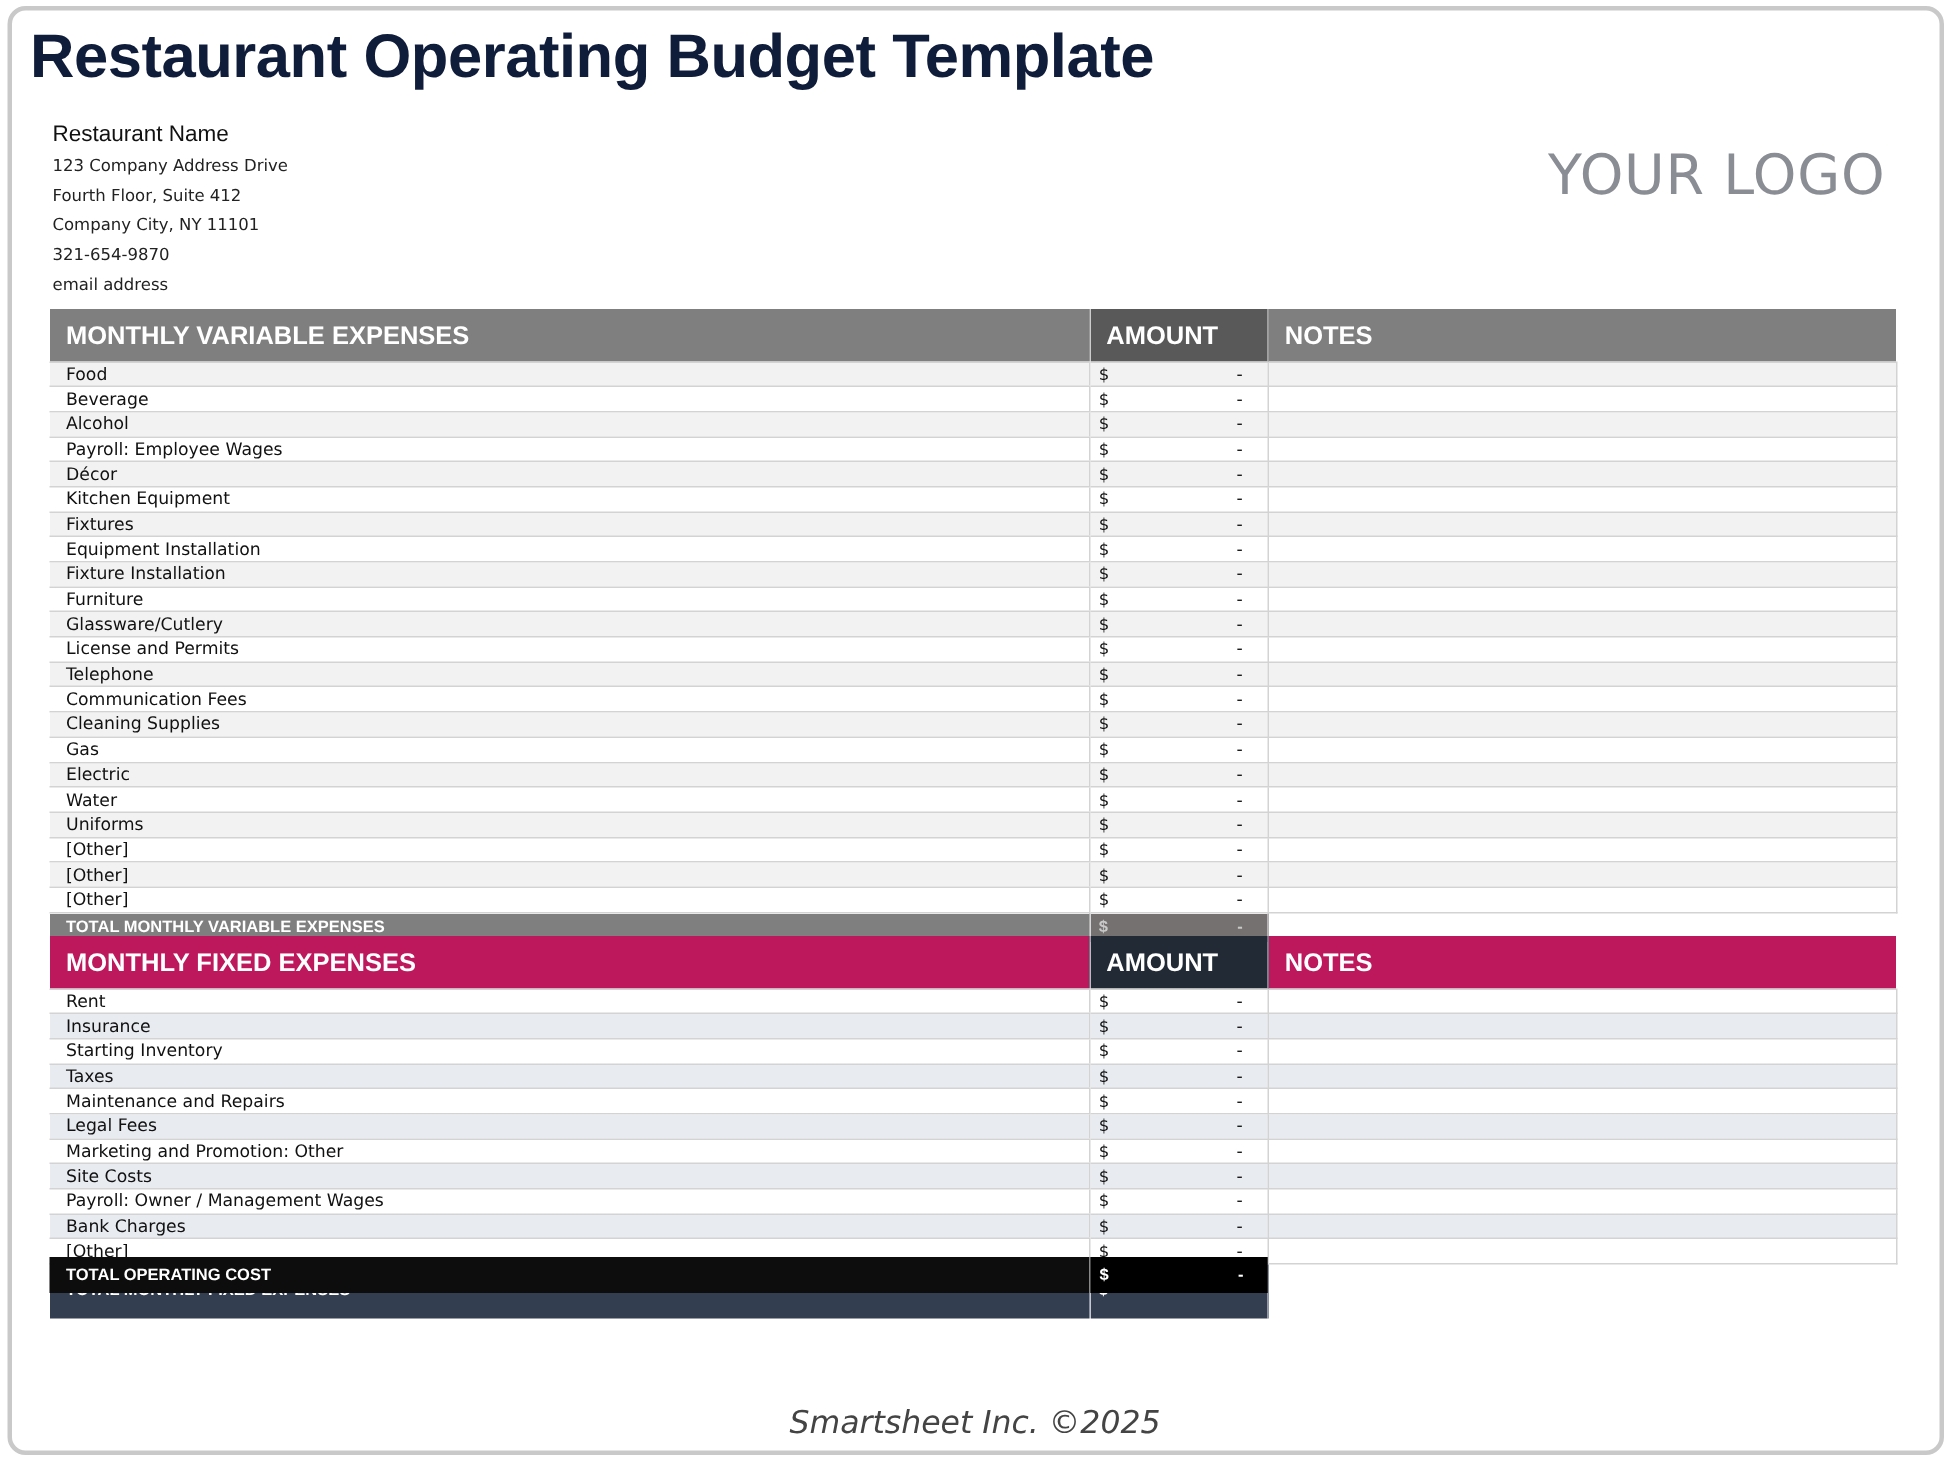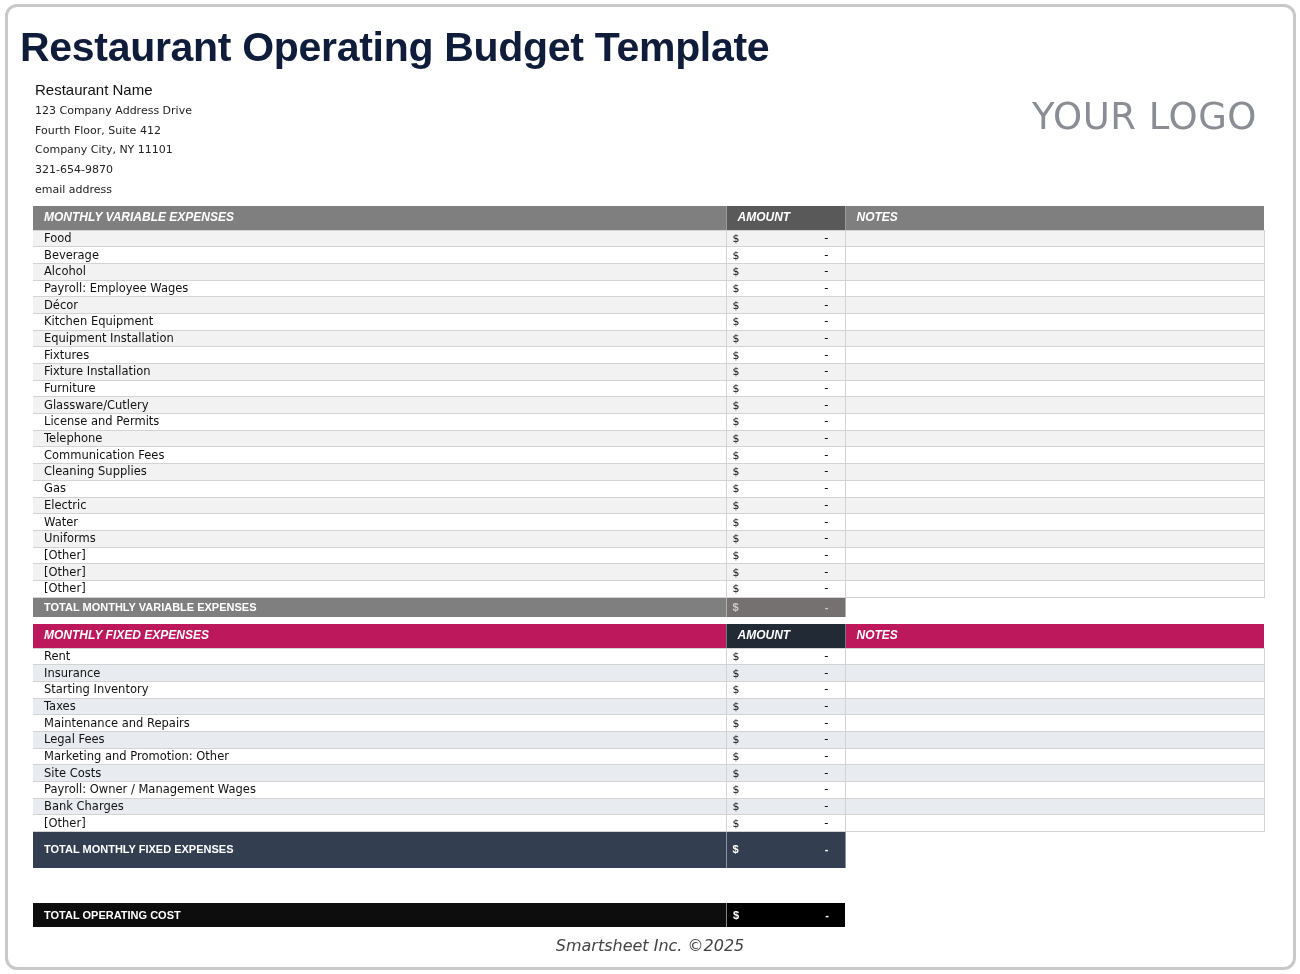--- a/index.html
+++ b/index.html
@@ -5,21 +5,21 @@
   * { box-sizing: border-box; margin: 0; padding: 0; }
   html, body { width: 1300px; height: 974px; background: #ffffff; overflow: hidden; }
   body { font-family: "DejaVu Sans", "Liberation Sans", sans-serif; color: #111; position: relative; }
 
   .frame {
     position: absolute; left: 5px; top: 4px; width: 1291px; height: 966px;
     border: 3px solid #c9c9c9; border-radius: 12px; background: #fff;
   }
 
   .title {
-    position: absolute; left: 20px; top: 24px;
+    position: absolute; left: 20px; top: 14px;
     font-family: "Liberation Sans", sans-serif; font-weight: bold;
     font-size: 41px; color: #0f1c3a; letter-spacing: -0.3px;
   }
 
   .company { position: absolute; left: 35px; top: 79px; }
   .company .name { font-family: "Liberation Sans", sans-serif; font-weight: normal; font-size: 15px; color: #111; height: 22px; line-height: 22px; }
   .company .line { font-size: 11px; color: #222; height: 19.7px; line-height: 19.7px; }
 
   .logo {
     position: absolute; right: 43px; top: 95px;
@@ -39,21 +39,21 @@
     height: 16.7px; line-height: 15px; padding: 0 11px;
     border-bottom: 1px solid #d3d3d3; white-space: nowrap; overflow: hidden;
     text-align: left; font-weight: normal;
   }
   table.sheet td.amt { border-left: 1px solid #d3d3d3; border-right: 1px solid #d3d3d3; padding: 0 6px; }
   table.sheet td.notes { border-right: 1px solid #d3d3d3; }
   .amt-inner { display: flex; justify-content: space-between; padding-right: 10px; }
   .amt-inner .cur { font-size: 11px; }
 
   
-  table.sheet th { color: #fff; font-family: "Liberation Sans", sans-serif; font-weight: bold; font-size: 12px; height: 24px; font-style: italic; }
+  table.sheet th { color: #fff; font-family: "Liberation Sans", sans-serif; font-weight: bold; font-size: 17px; height: 35px; }
   th.h-amount { text-align: right; }
 
   
   #var { top: 206px; }
   #var th.h-item, #var th.h-notes { background: #7f7f7f; }
   #var th.h-amount { background: #595959; border-left: 1px solid #9a9a9a; border-right: 1px solid #9a9a9a; }
   #var tr.row:nth-child(odd) td { background: #f2f2f2; }
   #var tr.row:nth-child(even) td { background: #ffffff; }
   #var tr.total td { height: 20px; background: #7f7f7f; color: #fff; font-family: "Liberation Sans", sans-serif; font-weight: bold; font-size: 11px; border-bottom: none; }
   #var tr.total td.amt { background: #767171; color: #c9c9c9; border-color: #b0b0b0; }
@@ -64,30 +64,30 @@
   #fix th.h-item, #fix th.h-notes { background: #be185d; }
   #fix th.h-amount { background: #222a35; border-left: 1px solid #6f7885; border-right: 1px solid #6f7885; }
   #fix tr.row:nth-child(odd) td { background: #ffffff; }
   #fix tr.row:nth-child(even) td { background: #e8ebf0; }
   #fix tr.total td { height: 36px; background: #333f50; color: #fff; font-family: "Liberation Sans", sans-serif; font-weight: bold; font-size: 11px; border-bottom: none; }
   #fix tr.total td.amt { background: #333f50; border-color: #8b94a0; }
   #fix tr.total td.blank { background: #fff; border: none; }
 
   
   .grand {
-    position: absolute; left: 33px; top: 903px; width: 812px; height: 24px;
+    position: absolute; left: 33px; top: 838px; width: 812px; height: 24px;
     display: flex; background: #0d0d0d; color: #fff;
     font-family: "Liberation Sans", sans-serif; font-weight: bold; font-size: 11px; justify-content: space-between;
   }
   .grand .g-label { width: 693px; padding-left: 11px; line-height: 24px; }
   .grand .g-amt { width: 119px; background: #000; border-left: 1px solid #888; line-height: 24px; padding: 0 16px 0 6px; display: flex; justify-content: space-between; }
 
   .footer {
     position: absolute; left: 0; width: 1300px; top: 936px; text-align: center;
-    font-family: "DejaVu Sans", sans-serif; font-style: italic; font-size: 16px; color: #444;
+    font-family: "DejaVu Sans", sans-serif; font-style: italic; font-size: 21px; color: #444;
   }
 </style>
 </head>
 <body>
 
 <div class="frame"></div>
 
 <h1 class="title">Restaurant Operating Budget Template</h1>
 
 <div class="company">
@@ -169,31 +169,31 @@
         <td>Kitchen Equipment</td>
         <td class="amt">
           <div class="amt-inner">
             <span class="cur">$</span>
             <span>-</span>
           </div>
         </td>
         <td class="notes"></td>
       </tr>
       <tr class="row">
+        <td>Fixtures</td>
+        <td class="amt">
+          <div class="amt-inner">
+            <span class="cur">$</span>
+            <span>-</span>
+          </div>
+        </td>
+        <td class="notes"></td>
+      </tr>
+      <tr class="row">
         <td>Equipment Installation</td>
-        <td class="amt">
-          <div class="amt-inner">
-            <span class="cur">$</span>
-            <span>-</span>
-          </div>
-        </td>
-        <td class="notes"></td>
-      </tr>
-      <tr class="row">
-        <td>Fixtures</td>
         <td class="amt">
           <div class="amt-inner">
             <span class="cur">$</span>
             <span>-</span>
           </div>
         </td>
         <td class="notes"></td>
       </tr>
       <tr class="row">
         <td>Fixture Installation</td>

